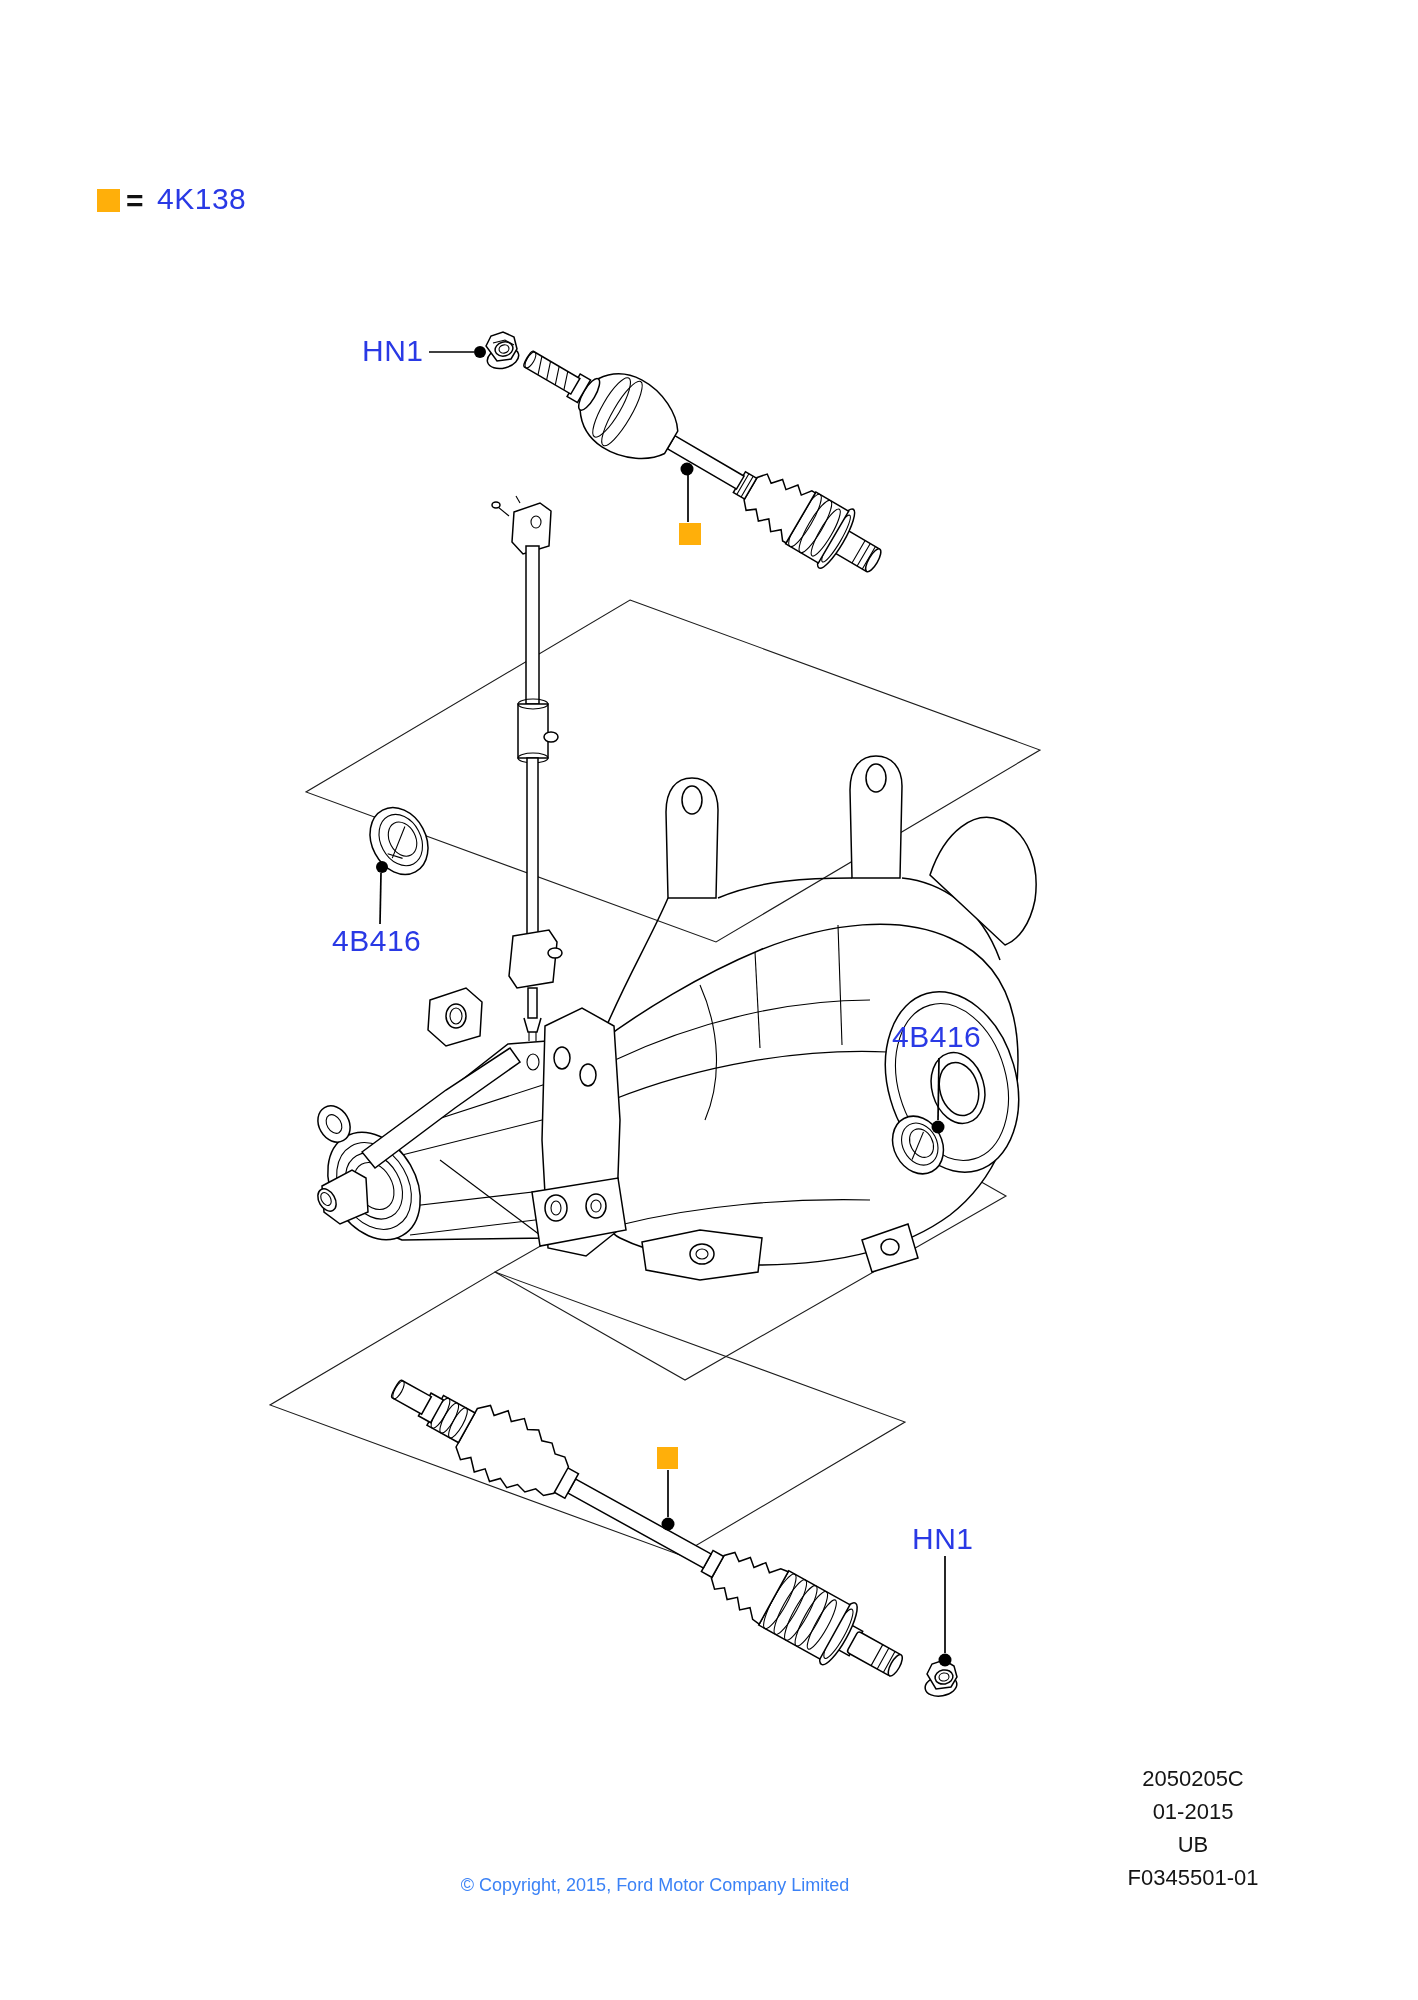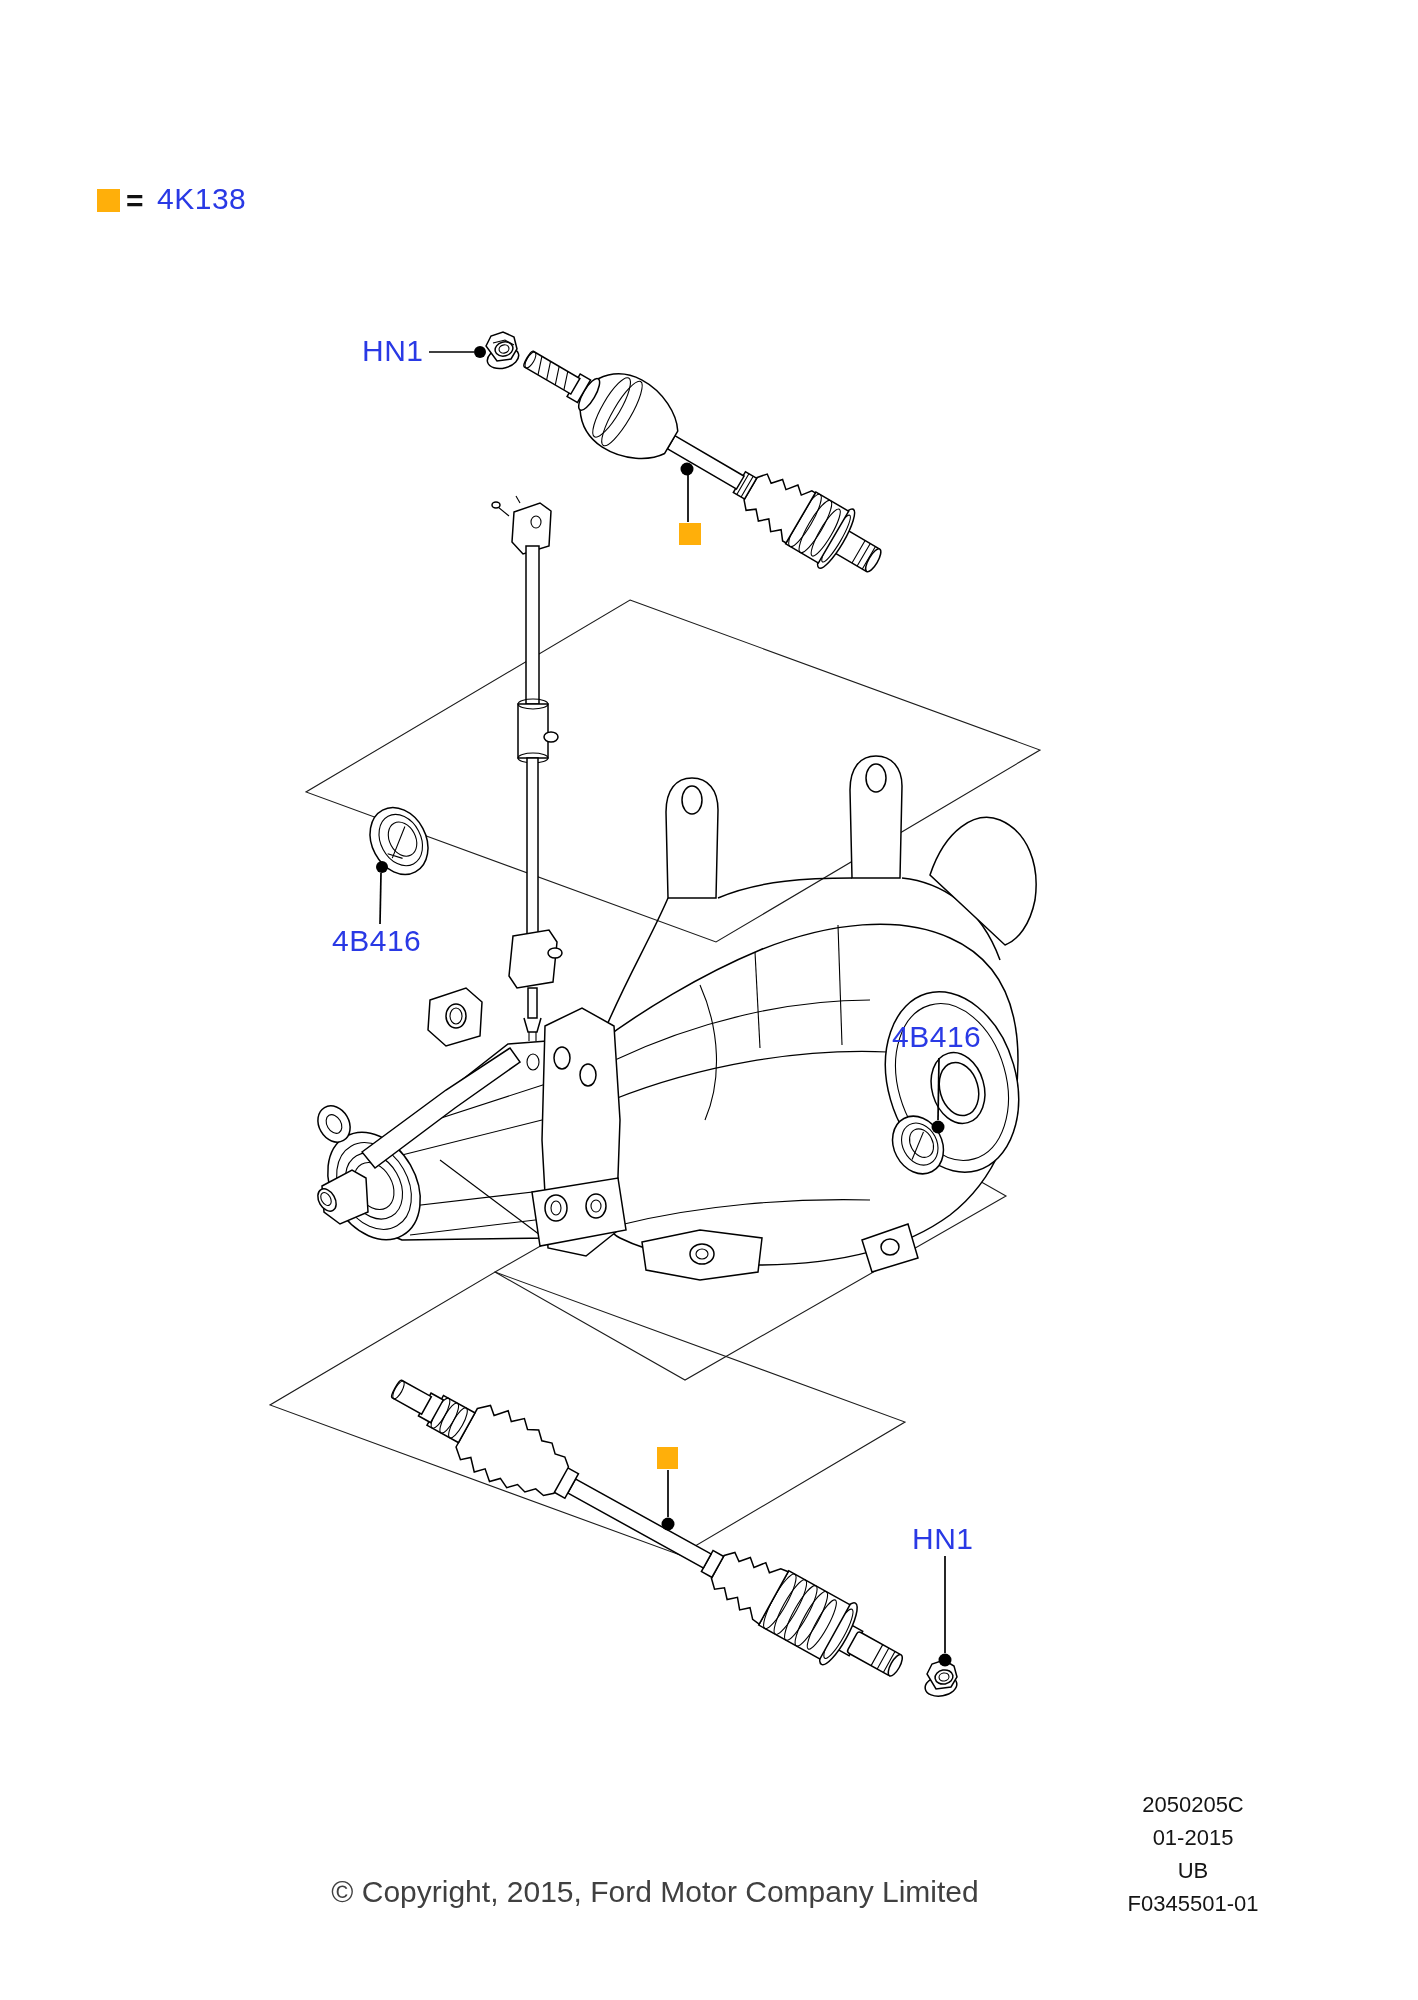--- a/index.html
+++ b/index.html
@@ -22,25 +22,25 @@
   .legend{position:absolute;left:97px;top:182px;height:36px;}
   .legend-swatch{
     position:absolute;left:0;top:7px;width:23px;height:23px;
     background:var(--highlight-orange,#FFAF0A);
   }
   .legend-eq{position:absolute;left:29px;top:2px;font-weight:bold;font-size:30px;color:#111;}
   .legend-part{position:absolute;left:60px;top:0px;font-weight:normal;font-size:30px;
     color:var(--label-blue,#2939E5);letter-spacing:0.5px;}
   .doc-block{
     position:absolute;left:1056px;top:1762px;width:274px;text-align:center;
-    font-size:22px;line-height:33px;color:#151515;margin-top:26px;
+    font-size:22px;line-height:33px;color:#151515;
   }
   .copyright{
     position:absolute;left:330px;top:1875px;width:650px;text-align:center;
-    font-size:30px;color:#404040;
+    font-size:18px;color:#3b82f6;
   }
 </style>
 </head>
 <body>
 
 <div class="stage">
 
   <svg width="1418" height="2000" viewBox="0 0 1418 2000">
 
     <g>

